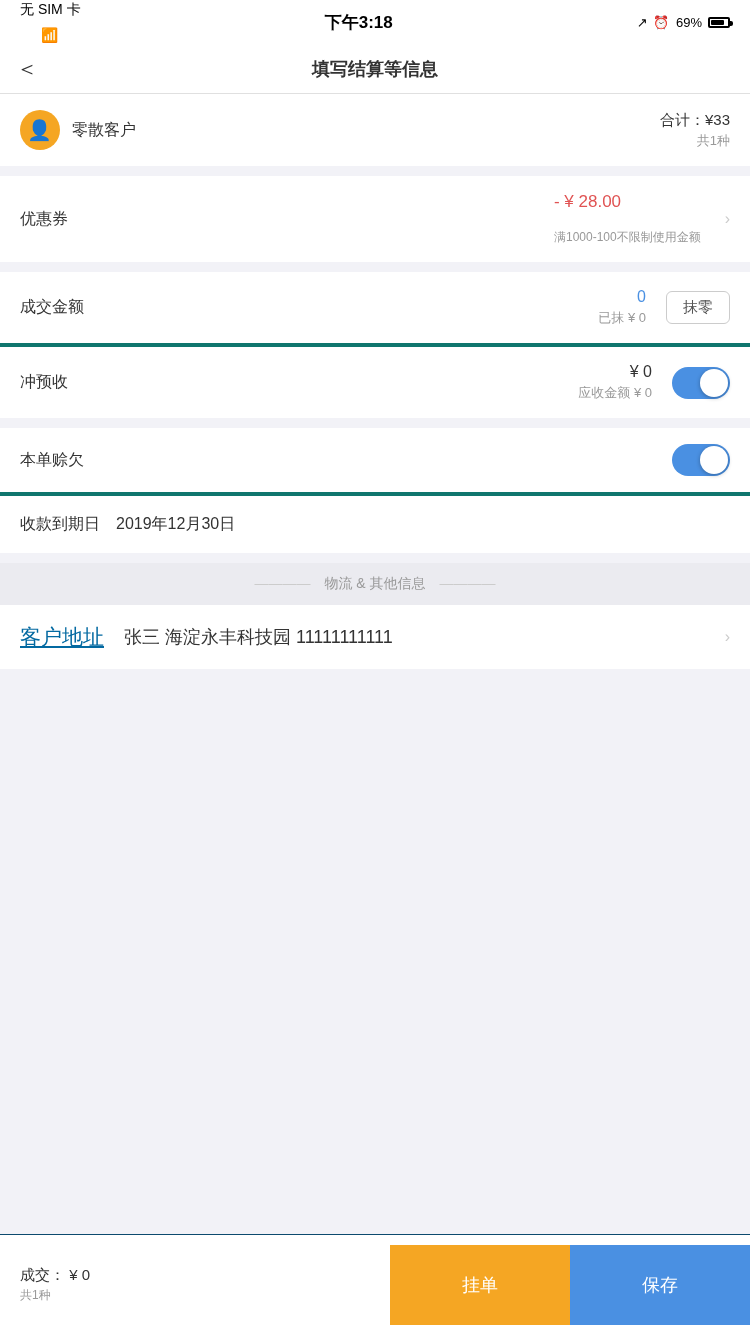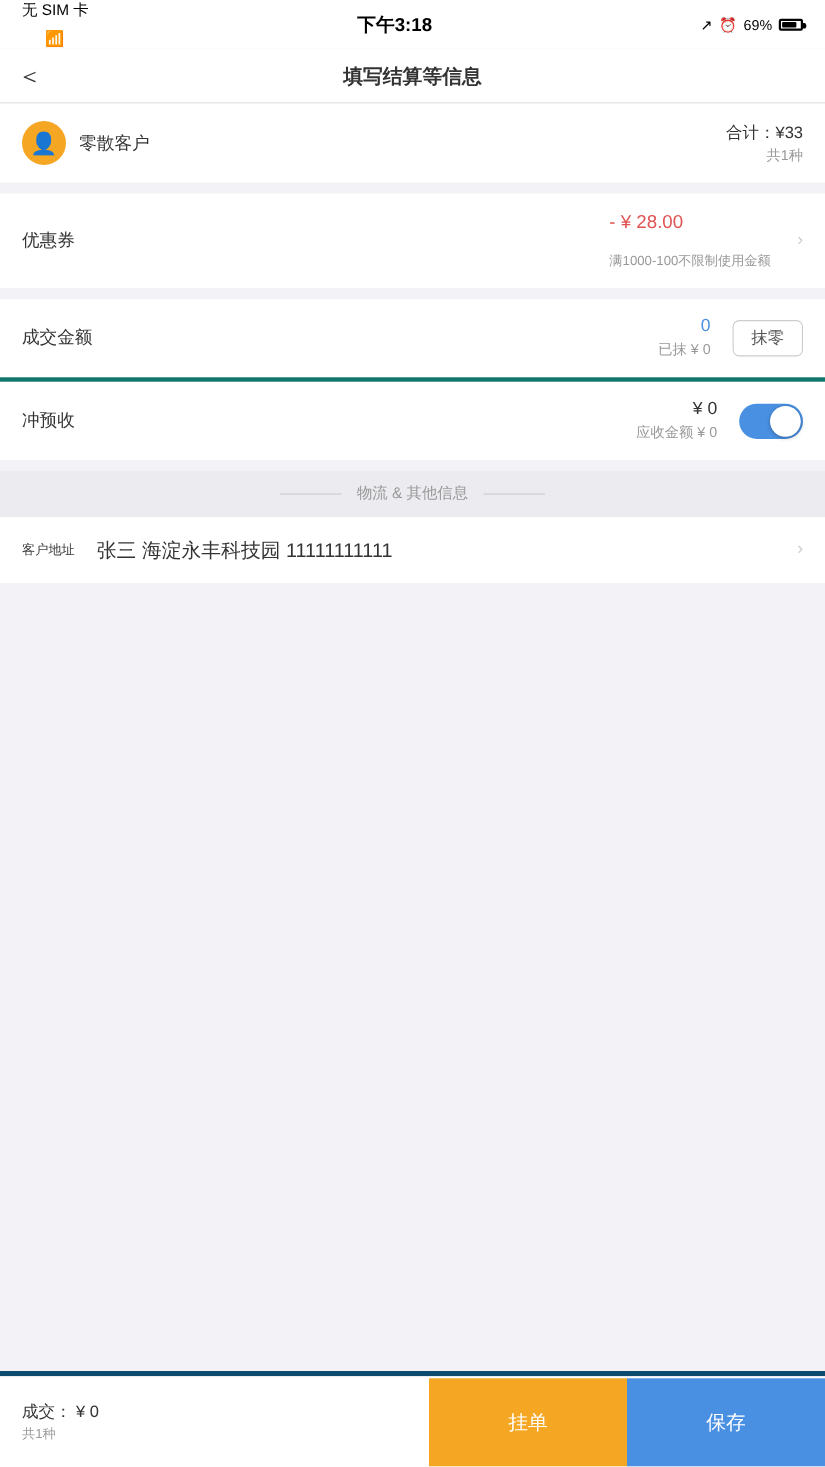--- a/index.html
+++ b/index.html
@@ -212,41 +212,42 @@
     }
 
     
     .address-row {
       display: flex;
       align-items: center;
       padding: 18px 20px;
       gap: 20px;
     }
     .address-label {
-      font-size: 12px;
-      color: #404040;
+      font-size: 21px;
+      color: #0369a1;
       white-space: nowrap;
+      text-decoration: underline;
     }
     .address-value {
       font-size: 18px;
       color: #333;
       flex: 1;
     }
 
     
     .bottom-bar {
       position: fixed;
       bottom: 0;
       left: 0;
       width: 750px;
-      height: 88px;
-      background: #fff;
-      display: flex;
-      align-items: center;
-      border-top: 5px solid #0c4a6e;
+      height: 100px;
+      background: #fff;
+      display: flex;
+      align-items: center;
+      border-top: 1px solid #0c4a6e;
     }
     .bottom-info {
       flex: 1;
       padding: 0 20px;
     }
     .bottom-deal-label {
       font-size: 15px;
       color: #333;
     }
     .bottom-count {
@@ -384,20 +385,35 @@
           </div>
           <div class="row-sub">应收金额 ¥ 0</div>
         </div>
         <div class="toggle">
           <div class="toggle-knob"></div>
         </div>
       </div>
     </div>
   </div>
 
+  <div class="section">
+    <div class="row-item">
+      <span class="row-label">本单赊欠</span>
+      <div class="row-right">
+        <div class="toggle">
+          <div class="toggle-knob"></div>
+        </div>
+      </div>
+    </div>
+
+    <div class="due-date-row">
+      <span class="due-date-label">收款到期日</span>
+      <span class="due-date-value">2019年12月30日</span>
+    </div>
+  </div>
 
   <div class="section-header">
     <span style="color:#ccc;margin-right:10px;">————</span>
     <span>物流 &amp; 其他信息</span>
     <span style="color:#ccc;margin-left:10px;">————</span>
   </div>
 
   <div class="section">
     <div class="address-row">
       <span class="address-label">客户地址</span>

